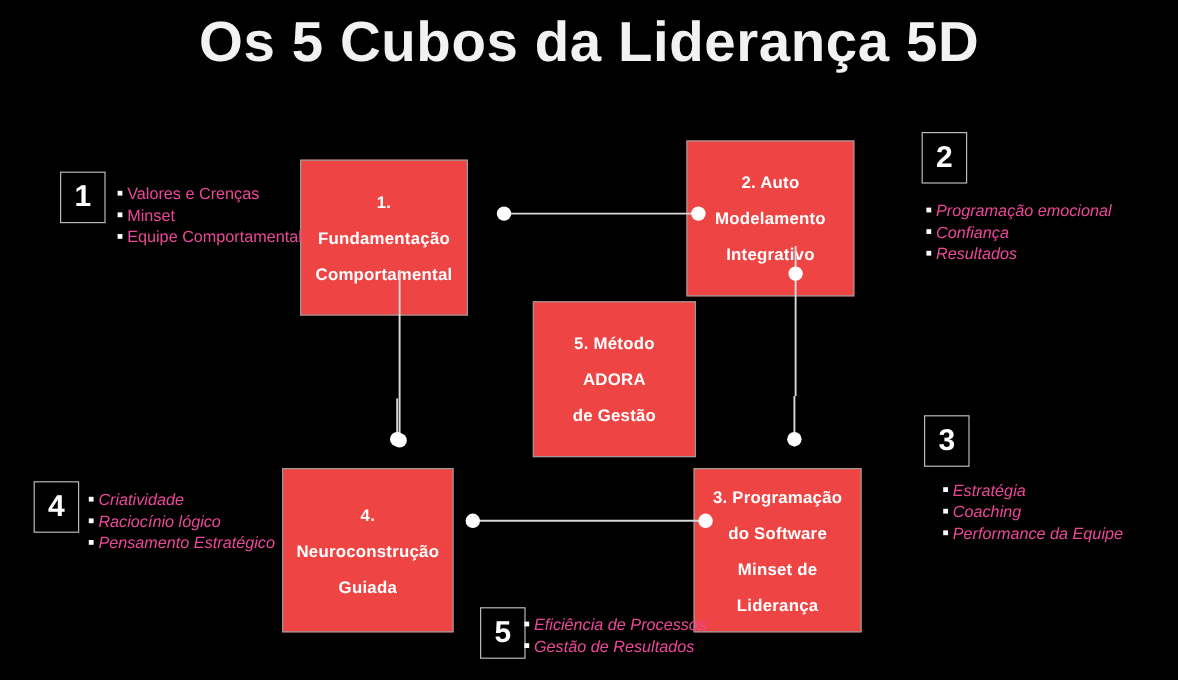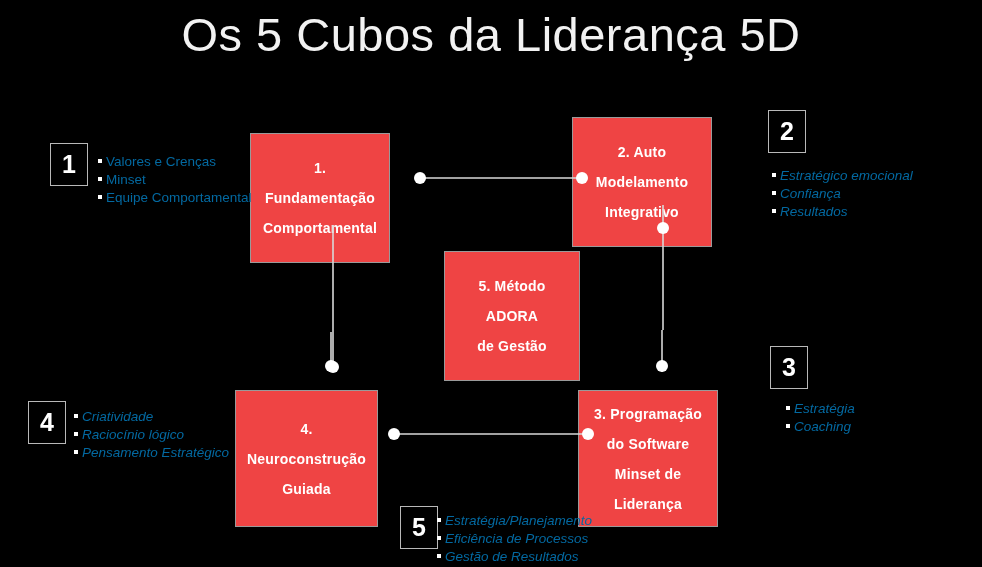--- a/index.html
+++ b/index.html
@@ -8,21 +8,21 @@
     font-family:"Liberation Sans","DejaVu Sans",sans-serif;
     background:#000;color:#fff;
   }
   .stage{position:absolute;inset:0;}
 
   
   #title{
     position:absolute;left:0;top:4px;width:982px;
     text-align:center;
     font-size:47px;line-height:62px;
-    font-weight:400;letter-spacing:0.5px;
+    font-weight:700;letter-spacing:0.5px;
     color:#f2f2f2;
     white-space:nowrap;
   }
 
   
   .cube{position:absolute;}
   .cube .face{
     position:absolute;left:0;top:0;
     width:100%;height:100%;
     border:1px solid #9a9a9a;
@@ -54,21 +54,21 @@
     border:1.5px solid #b9b9b9;
     background:#000;
     display:flex;align-items:center;justify-content:center;
     color:#ffffff;font-weight:bold;font-size:25px;line-height:25px;
   }
 
   
   .blist{position:absolute;z-index:8;}
   .blist .row{
     display:flex;align-items:flex-start;
-    color:#0369a1;font-size:13.5px;line-height:18px;white-space:nowrap;
+    color:#ec4899;font-size:13.5px;line-height:18px;white-space:nowrap;
   }
   .blist.italic .row{font-style:italic;}
   .blist .row .sq{
     display:inline-block;width:4px;height:4px;background:#fff;
     margin:6px 4px 0 0;flex:0 0 auto;
   }
 </style>
 </head>
 <body>
 
@@ -192,65 +192,65 @@
     </div>
     <div class="row">
       <span class="sq"></span>
       <span>Equipe Comportamental</span>
     </div>
   </div>
 
   <div class="blist italic" style="left:772px;top:167px;">
     <div class="row">
       <span class="sq"></span>
-      <span>Estratégico emocional</span>
+      <span>Programação emocional</span>
     </div>
     <div class="row">
       <span class="sq"></span>
       <span>Confiança</span>
     </div>
     <div class="row">
       <span class="sq"></span>
       <span>Resultados</span>
     </div>
   </div>
 
   <div class="blist italic" style="left:786px;top:400px;">
     <div class="row">
       <span class="sq"></span>
       <span>Estratégia</span>
     </div>
     <div class="row">
       <span class="sq"></span>
       <span>Coaching</span>
     </div>
+    <div class="row">
+      <span class="sq"></span>
+      <span>Performance da Equipe</span>
+    </div>
   </div>
 
   <div class="blist italic" style="left:74px;top:408px;">
     <div class="row">
       <span class="sq"></span>
       <span>Criatividade</span>
     </div>
     <div class="row">
       <span class="sq"></span>
       <span>Raciocínio lógico</span>
     </div>
     <div class="row">
       <span class="sq"></span>
       <span>Pensamento Estratégico</span>
     </div>
   </div>
 
   <div class="blist italic" style="left:437px;top:512px;">
     <div class="row">
       <span class="sq"></span>
-      <span>Estratégia/Planejamento</span>
-    </div>
-    <div class="row">
-      <span class="sq"></span>
       <span>Eficiência de Processos</span>
     </div>
     <div class="row">
       <span class="sq"></span>
       <span>Gestão de Resultados</span>
     </div>
   </div>
 
 </div>
 

